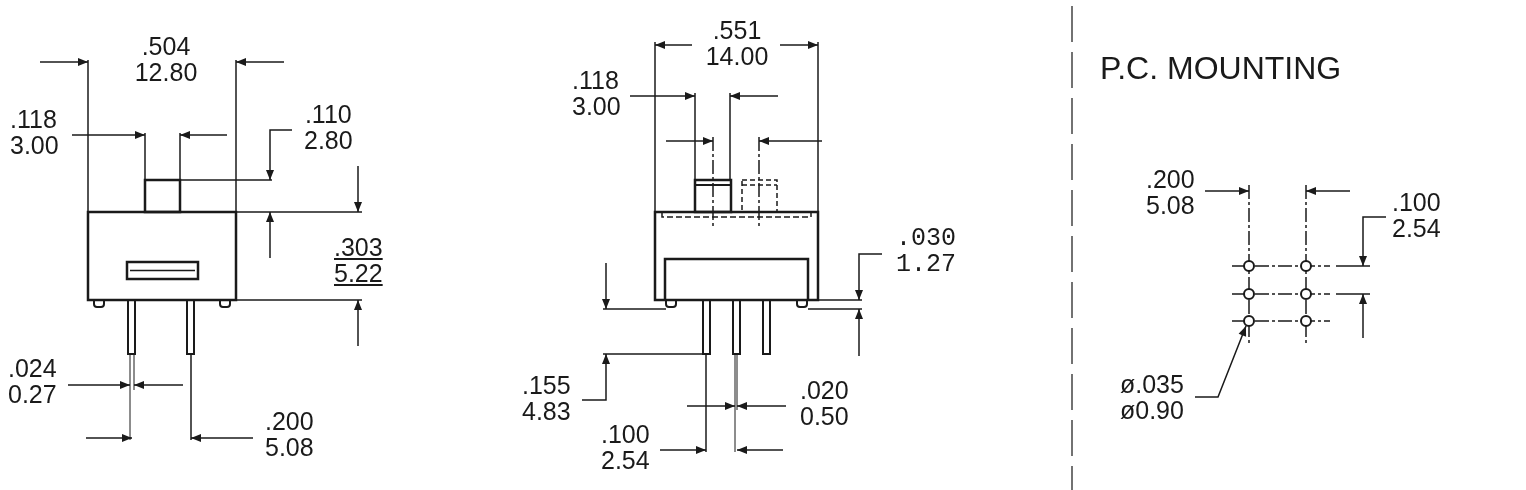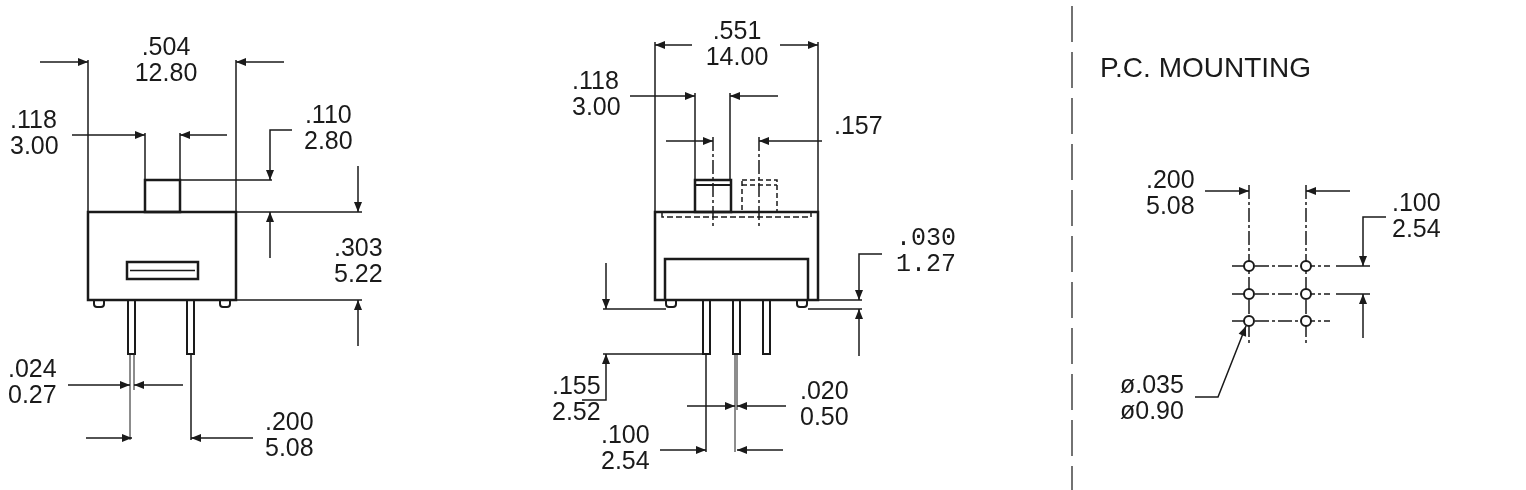--- a/index.html
+++ b/index.html
@@ -1,20 +1,20 @@
 <!DOCTYPE html>
 <html><head>
 <meta charset="utf-8">
 <style>
   html, body { margin: 0; padding: 0; background: #ffffff; }
   body { width: 1526px; height: 490px; position: relative; overflow: hidden; }
   svg { position: absolute; left: 0; top: 0; }
   .lbl { position: absolute; font-family: "Liberation Sans", sans-serif; font-size: 25px; line-height: 26px; color: #1a1a1a; white-space: nowrap; }
   .c { text-align: center; }
-  .title { font-size: 28px; }
+  .title { font-size: 32px; }
 </style>
 </head>
 <body>
 
 <svg width="1526" height="490" viewBox="0 0 1526 490">
   <defs>
     <marker id="ar" viewBox="0 0 10 10" refX="10" refY="5" markerWidth="22" markerHeight="10" markerUnits="userSpaceOnUse" orient="auto">
       <path d="M0,1 L10,5 L0,9 z" fill="#1a1a1a"></path>
     </marker>
   </defs>
@@ -159,21 +159,21 @@
   <div>12.80</div>
 </div>
 <div class="lbl" style="left:10px; top:106px;">
   <div>.118</div>
   <div>3.00</div>
 </div>
 <div class="lbl" style="left:304px; top:101px;text-align:center;">
   <div>.110</div>
   <div>2.80</div>
 </div>
-<div class="lbl" style="left:334px; top:234px;">
+<div class="lbl" style="left:334px; top:234px;text-decoration:underline;">
   <div>.303</div>
   <div>5.22</div>
 </div>
 <div class="lbl" style="left:8px; top:355px;">
   <div>.024</div>
   <div>0.27</div>
 </div>
 <div class="lbl" style="left:265px; top:408px;">
   <div>.200</div>
   <div>5.08</div>
@@ -181,29 +181,28 @@
 
 <div class="lbl c" style="left:700px; top:17px; width:74px;">
   <div>.551</div>
   <div>14.00</div>
 </div>
 <div class="lbl" style="left:572px; top:67px;">
   <div>.118</div>
   <div>3.00</div>
 </div>
 <div class="lbl" style="left:834px; top:112px;">
-  <div>.157</div>
 </div>
 <div class="lbl" style="left:896px; top:226px;font-family:Liberation Mono, monospace;">
   <div>.030</div>
   <div>1.27</div>
 </div>
-<div class="lbl" style="left:522px; top:372px;margin-left:30px;">
+<div class="lbl" style="left:522px; top:372px;">
   <div>.155</div>
-  <div>2.52</div>
+  <div>4.83</div>
 </div>
 <div class="lbl" style="left:800px; top:377px;text-align:center;">
   <div>.020</div>
   <div>0.50</div>
 </div>
 <div class="lbl" style="left:601px; top:421px;">
   <div>.100</div>
   <div>2.54</div>
 </div>
 

